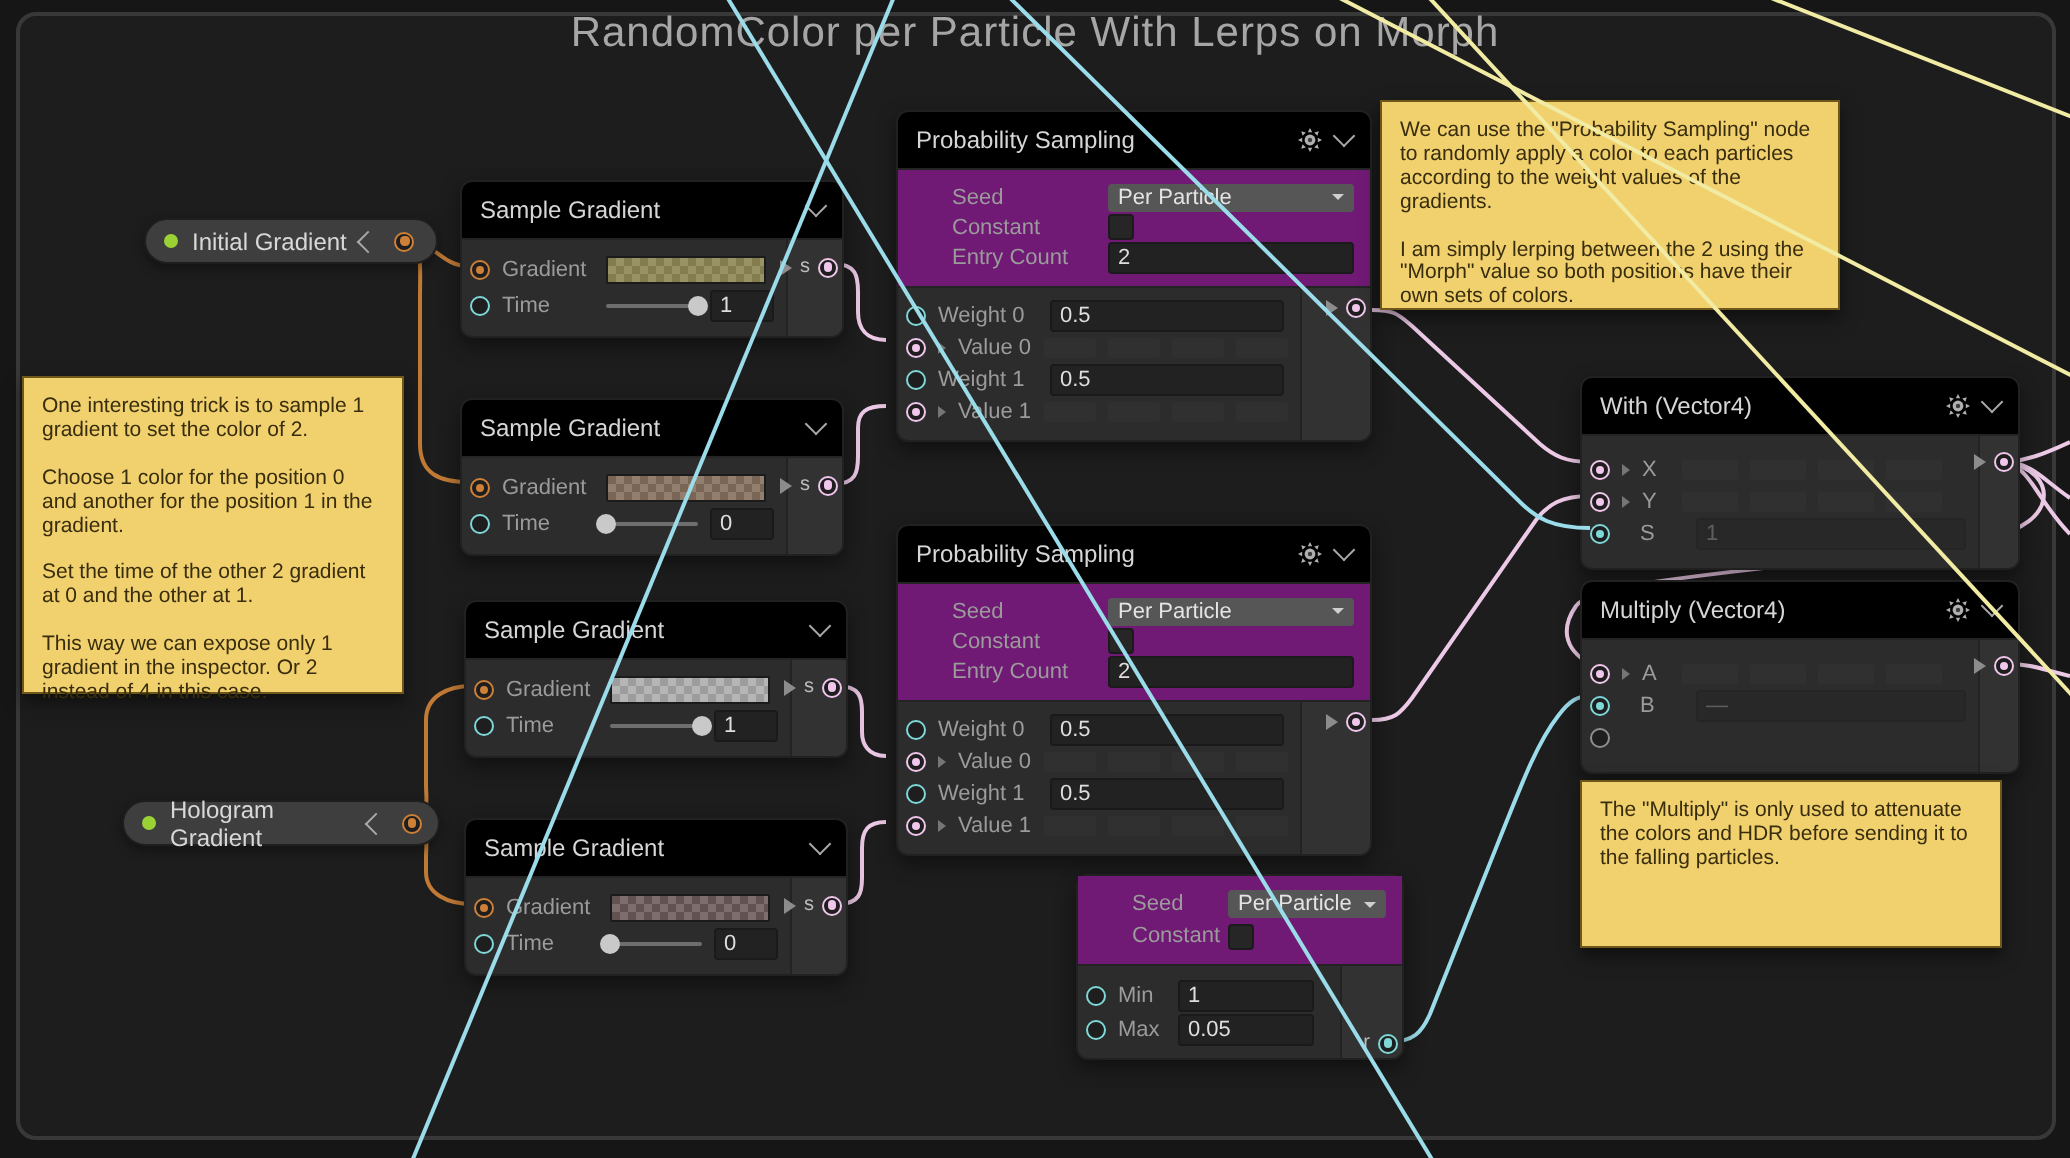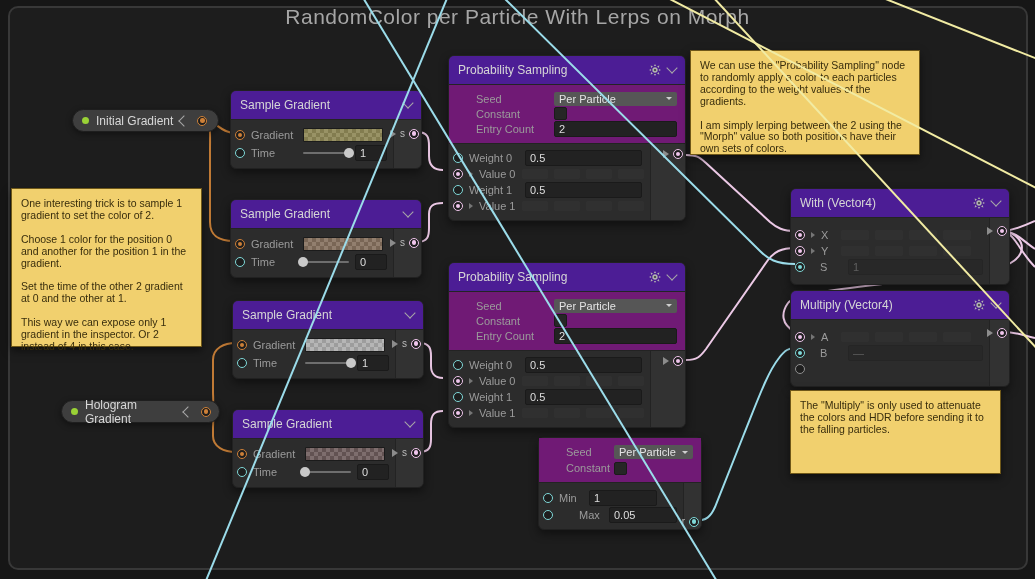--- a/index.html
+++ b/index.html
@@ -9,21 +9,21 @@
   .layer{position:absolute;left:0;top:0;pointer-events:none;}
   #wires-under{z-index:1;} #ui{z-index:2;position:absolute;inset:0;} #wires-over{z-index:3;}
 
   
   .frame{left:8px;top:6px;width:1016px;height:560px;background:#1d1d1d;border:2px solid #383838;border-radius:10px;}
   .group-title{left:0;top:5px;width:1035px;text-align:center;font-size:21px;color:#a6a6a6;letter-spacing:.5px;}
 
   
   .node{position:absolute;background:#2c2c2c;border:1px solid #212121;border-radius:6px;
         box-shadow:0 4px 10px rgba(0,0,0,.45);font-size:11px;color:#cfcfcf;}
-  .nhead{height:28px;background:#4c1d95;border-radius:5px 5px 0 0;display:flex;align-items:center;
+  .nhead{height:28px;background:#000000;border-radius:5px 5px 0 0;display:flex;align-items:center;
          padding:0 9px;gap:7px;border-bottom:1px solid #242424;}
   .ntitle{flex:1;font-size:12px;color:#d6d6d6;white-space:nowrap;}
   .nbody{display:flex;}
   .rows{flex:1;padding:6px 0;}
   .ocol{width:34px;background:#323232;border-left:1px solid #232323;border-radius:0 0 5px 0;}
   .settings{background:#701a75;padding:6px 0;border-bottom:1px solid #232323;}
   .row{display:flex;align-items:center;height:18px;gap:6px;padding-right:6px;}
   .row.sm{height:16px;}
   .srow{display:flex;align-items:center;height:15px;gap:6px;padding-left:27px;padding-right:8px;}
   .lbl{color:#9b9b9b;white-space:nowrap;}
@@ -483,21 +483,21 @@
       </div>
       <div class="nbody">
         <div class="rows" style="padding-left:9px;">
           <div class="row sm" style="height:17px;">
               <span class="pr c-cy"></span>
             <span class="lbl" style="width:24px;">Min</span>
             <span class="field" style="width:58px;">1</span>
             </div>
           <div class="row sm" style="height:17px;">
               <span class="pr c-cy"></span>
-            <span class="lbl" style="width:24px;margin-left:20px;">Max</span>
+            <span class="lbl" style="width:24px;">Max</span>
             <span class="field" style="width:58px;">0.05</span>
             </div>
         </div>
         <div class="ocol" style="width:30px;"></div>
       </div>
       <div class="out" style="top:78px;">
         <span class="outlbl">r</span>
         <span class="pr inl dot c-cy"></span>
       </div>
     </div>

